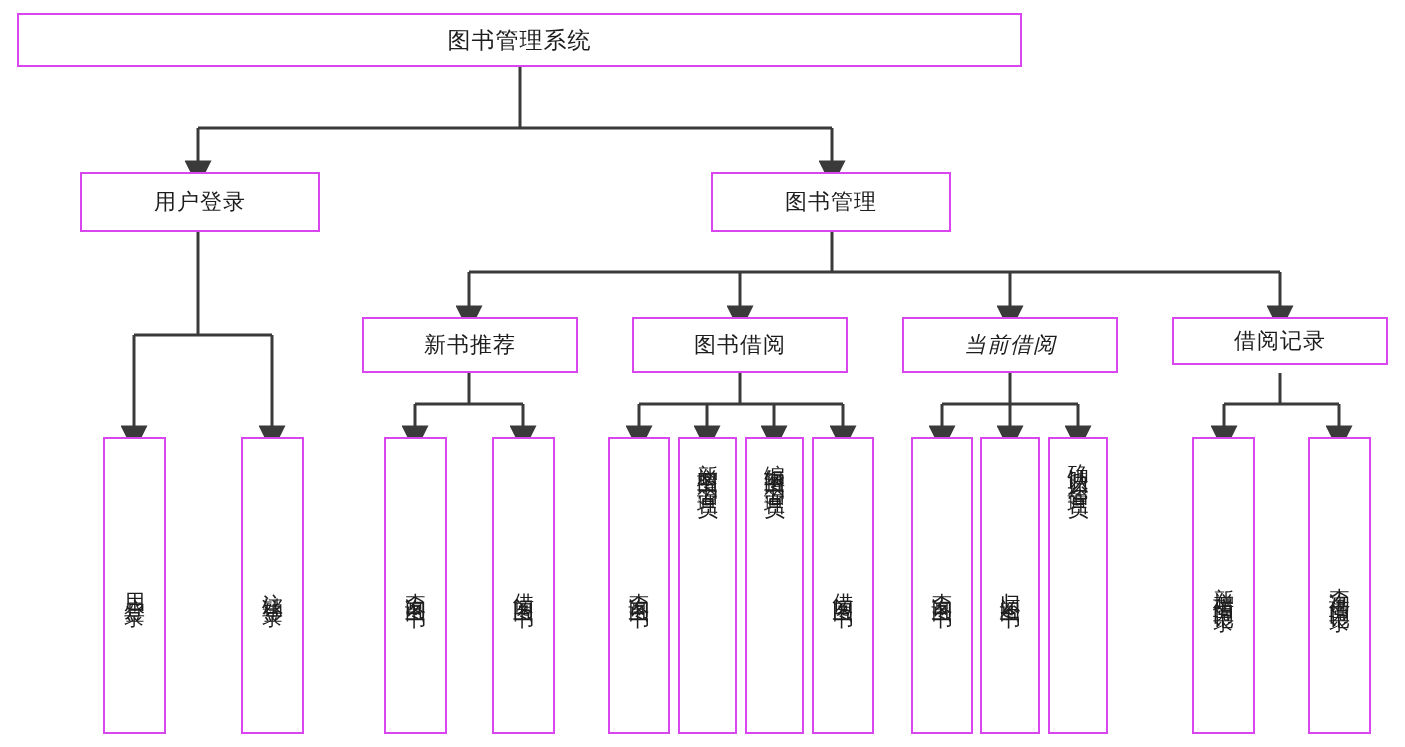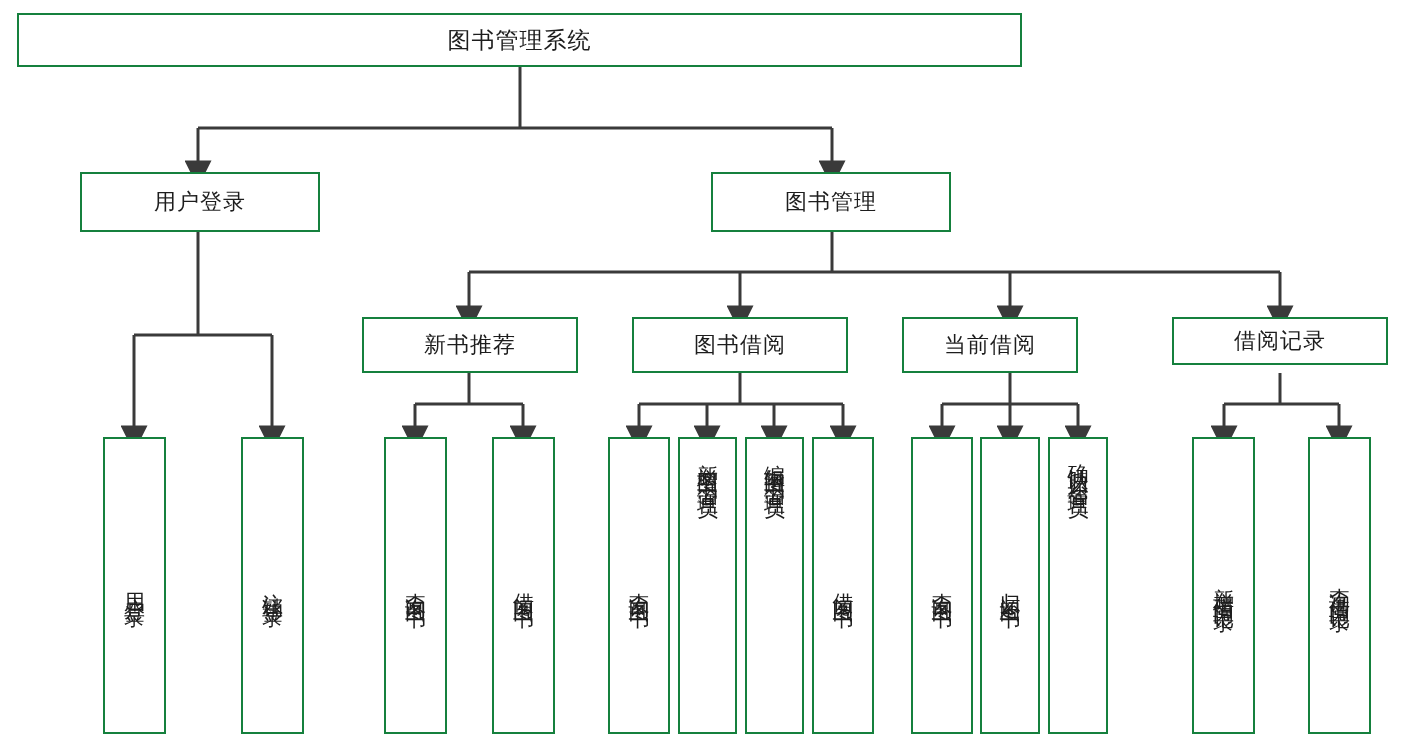--- a/index.html
+++ b/index.html
@@ -23,21 +23,21 @@
     left: 0;
     top: 0;
     width: 1405px;
     height: 747px;
     pointer-events: none;
   }
   .node {
     position: absolute;
     box-sizing: border-box;
     background: #ffffff;
-    border: 2px solid #15803d;
+    border: 2px solid #d946ef;
     display: flex;
     align-items: center;
     justify-content: center;
     color: #1d1d1d;
     z-index: 2;
   }
   .node .lbl {
     display: block;
     text-align: center;
     line-height: 1.0;
@@ -147,21 +147,21 @@
   <div class="node h" style="left:711px; top:172px; width:240px; height:60px;">
     <span class="lbl">图书管理</span>
   </div>
 
   <div class="node h" style="left:632px; top:317px; width:216px; height:56px;">
     <span class="lbl">图书借阅</span>
   </div>
   <div class="node h" style="left:362px; top:317px; width:216px; height:56px;">
     <span class="lbl">新书推荐</span>
   </div>
-  <div class="node h" style="left:902px; top:317px; width:176px; height:56px;">
+  <div class="node h" style="left:902px; top:317px; width:216px; height:56px;font-style:italic;">
     <span class="lbl">当前借阅</span>
   </div>
   <div class="node h" style="left:1172px; top:317px; width:216px; height:48px;">
     <span class="lbl">借阅记录</span>
   </div>
 
   <div class="node v center" style="left:103px; top:437px; width:63px; height:297px;">
     <span class="lbl">用户登录</span>
   </div>
   <div class="node v center" style="left:241px; top:437px; width:63px; height:297px;">

